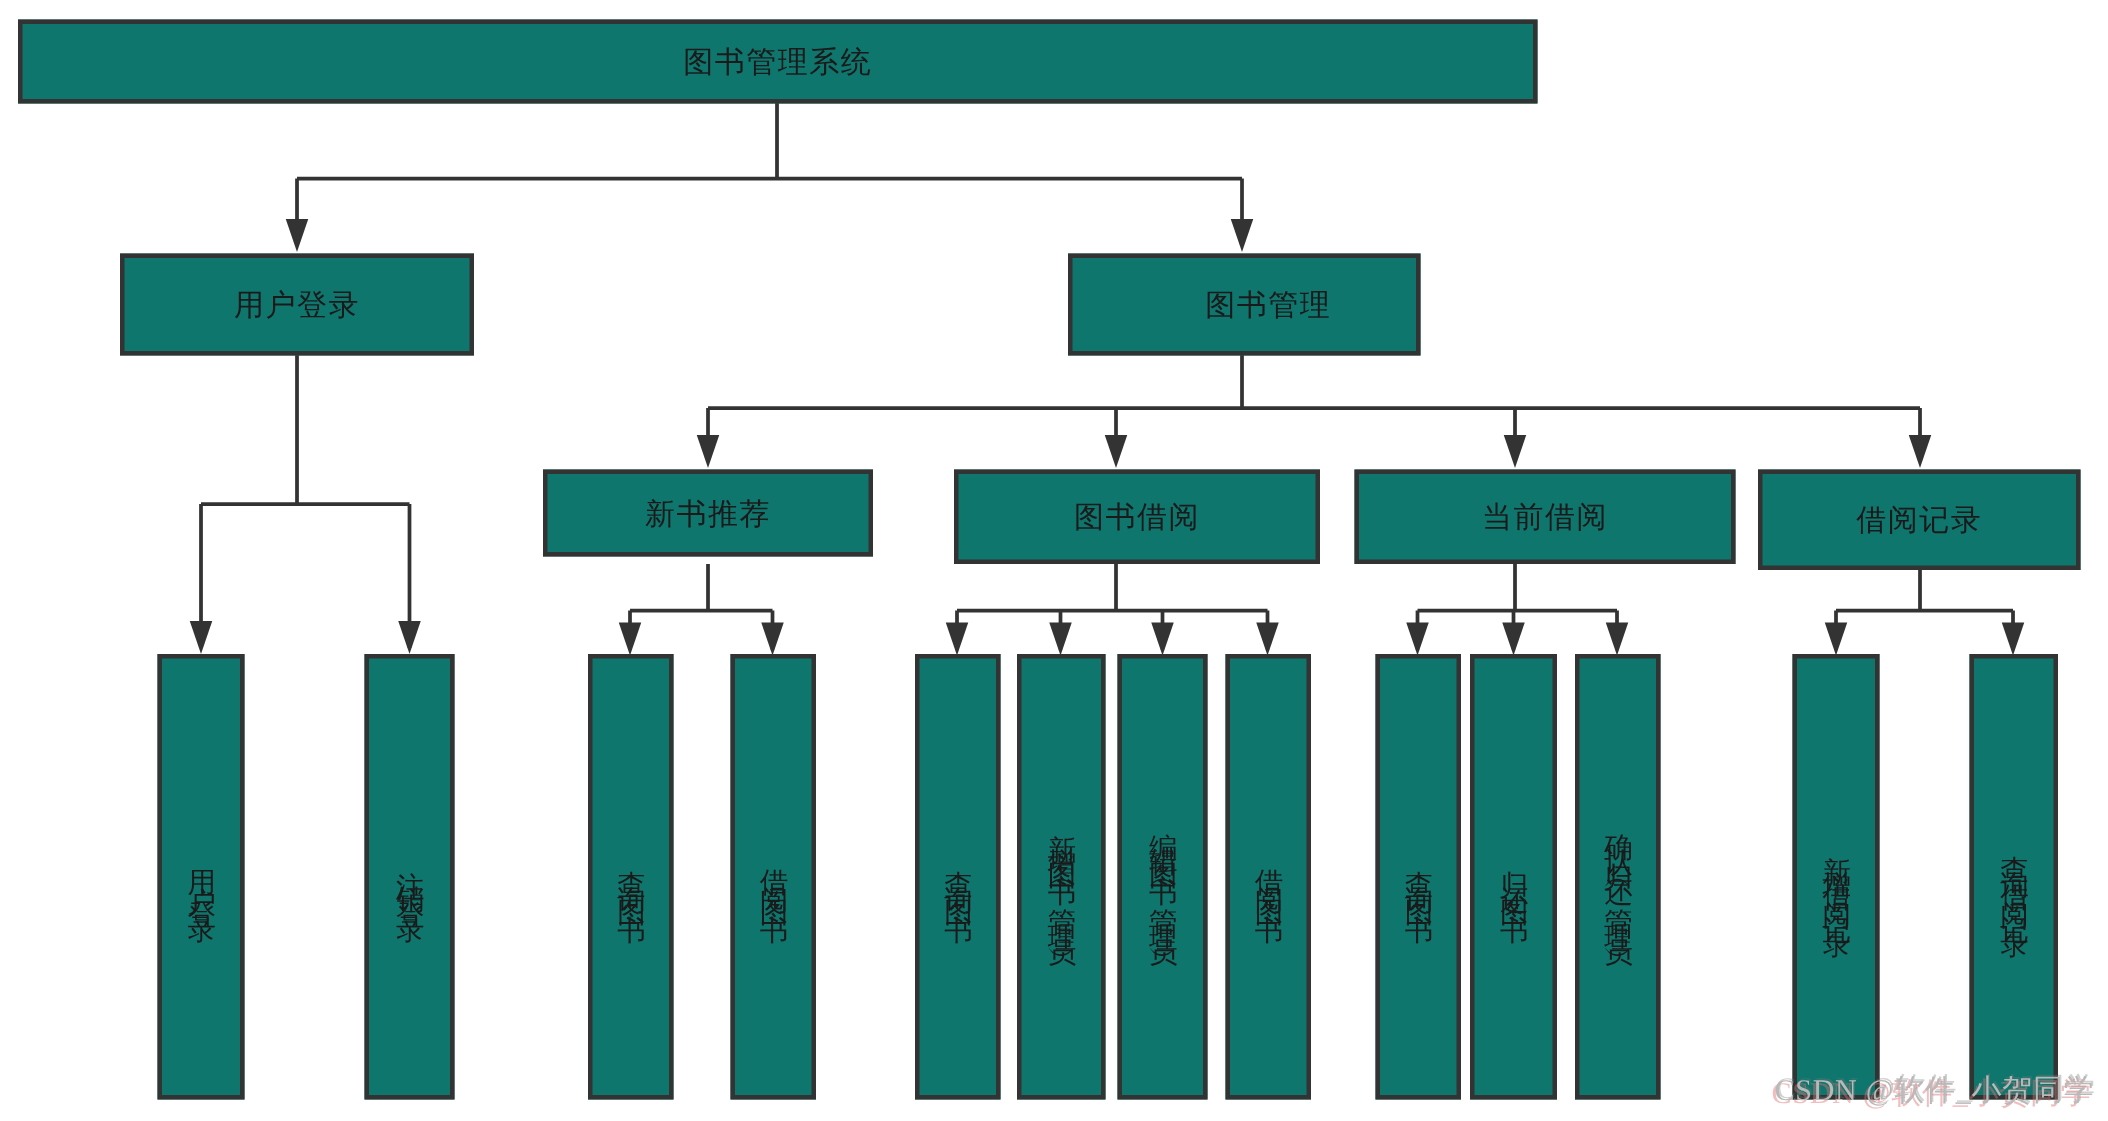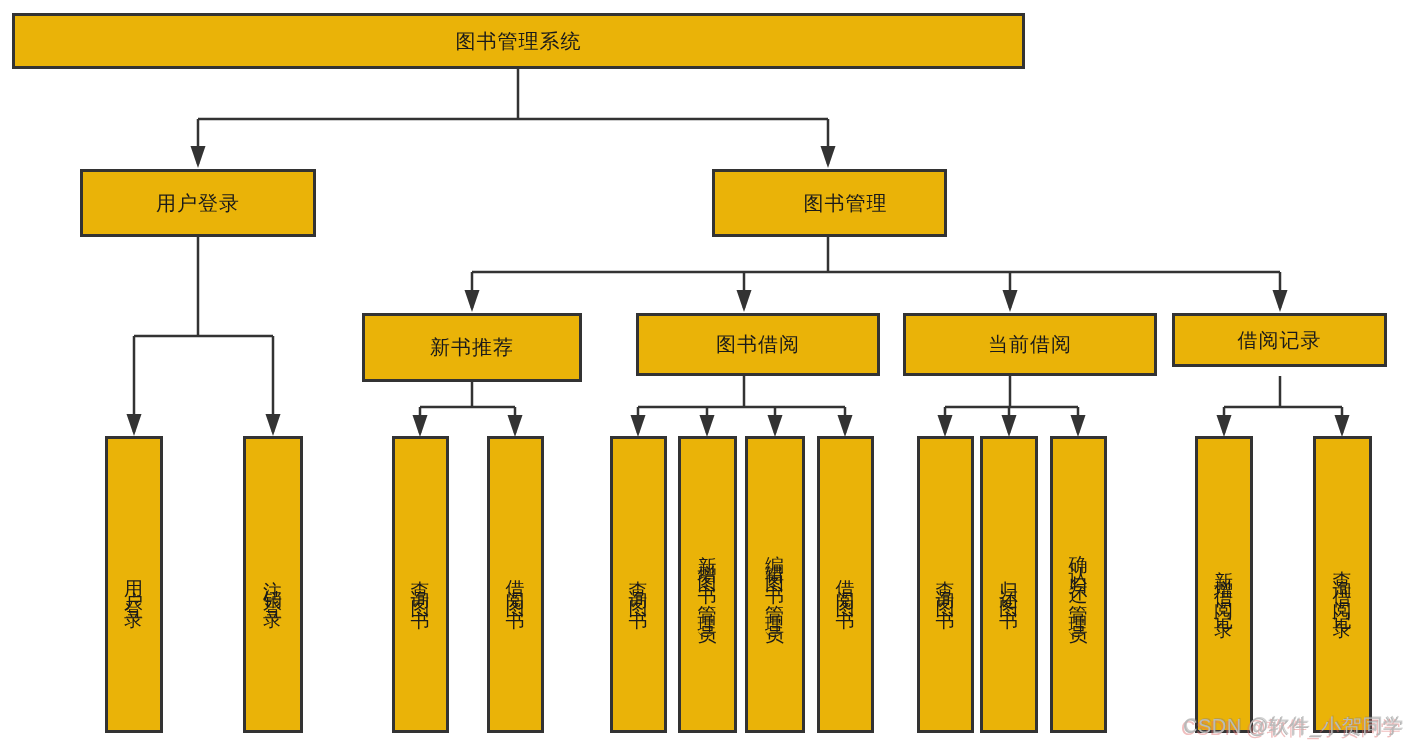--- a/index.html
+++ b/index.html
@@ -6,38 +6,39 @@
   body {
     width: 1405px; height: 747px; position: relative; overflow: hidden;
     font-family: "Liberation Sans", "DejaVu Sans", sans-serif;
     color: #1a1a1a;
   }
   #connector-layer {
     position: absolute; left: 0; top: 0; width: 1405px; height: 747px;
   }
   .node {
     position: absolute; box-sizing: border-box;
-    background: #eab308; border: 3px solid #333333;
+    background: #0f766e; border: 3px solid #333333;
     display: flex; align-items: center; justify-content: center;
     text-align: center;
   }
   .h-node { font-size: 20px; letter-spacing: 1px; }
   .root-node { font-size: 20px; letter-spacing: 1px; }
   .leaf { }
   .leaf .vtext {
     writing-mode: vertical-rl; text-orientation: mixed;
     font-size: 19px; line-height: 1; letter-spacing: 10px;
     white-space: nowrap;
   }
   .watermark {
     position: absolute; left: 1183px; top: 713px;
     font-size: 20px; letter-spacing: 0.5px;
     color: #b9b9b9;
     text-shadow: -2px 2px 0 rgba(222, 110, 110, 0.45), 1px -1px 0 rgba(120,120,120,0.35);
     white-space: nowrap;
+    font-family: Liberation Serif, serif;
   }
 </style>
 </head>
 <body>
 
 <svg id="connector-layer" viewBox="0 0 1405 747" xmlns="http://www.w3.org/2000/svg">
   <g stroke="#333333" stroke-width="2.5" fill="none">
 
     <path d="M518,68 V119"></path>
     <path d="M198,119 H828"></path>
@@ -103,24 +104,24 @@
     <polygon points="1216.5,415 1231.5,415 1224,437"></polygon>
     <polygon points="1334.5,415 1349.5,415 1342,437"></polygon>
   </g>
 </svg>
 
 <div class="node root-node" style="left:12px; top:13px; width:1013px; height:56px;">图书管理系统</div>
 
 <div class="node h-node" style="left:80px; top:169px; width:236px; height:68px;">用户登录</div>
 <div class="node h-node" style="left:712px; top:169px; width:235px; height:68px;padding-left:32px;">图书管理</div>
 
-<div class="node h-node" style="left:362px; top:313px; width:220px; height:69px;">新书推荐</div>
+<div class="node h-node" style="left:362px; top:313px; width:220px; height:58px;">新书推荐</div>
 <div class="node h-node" style="left:636px; top:313px; width:244px; height:63px;">图书借阅</div>
 <div class="node h-node" style="left:903px; top:313px; width:254px; height:63px;">当前借阅</div>
-<div class="node h-node" style="left:1172px; top:313px; width:215px; height:54px;">借阅记录</div>
+<div class="node h-node" style="left:1172px; top:313px; width:215px; height:67px;">借阅记录</div>
 
 <div class="node leaf" style="left:105px; top:436px; width:58px; height:297px;">
   <span class="vtext">用户登录</span>
 </div>
 <div class="node leaf" style="left:243px; top:436px; width:60px; height:297px;">
   <span class="vtext">注销登录</span>
 </div>
 <div class="node leaf" style="left:392px; top:436px; width:57px; height:297px;">
   <span class="vtext">查询图书</span>
 </div>

